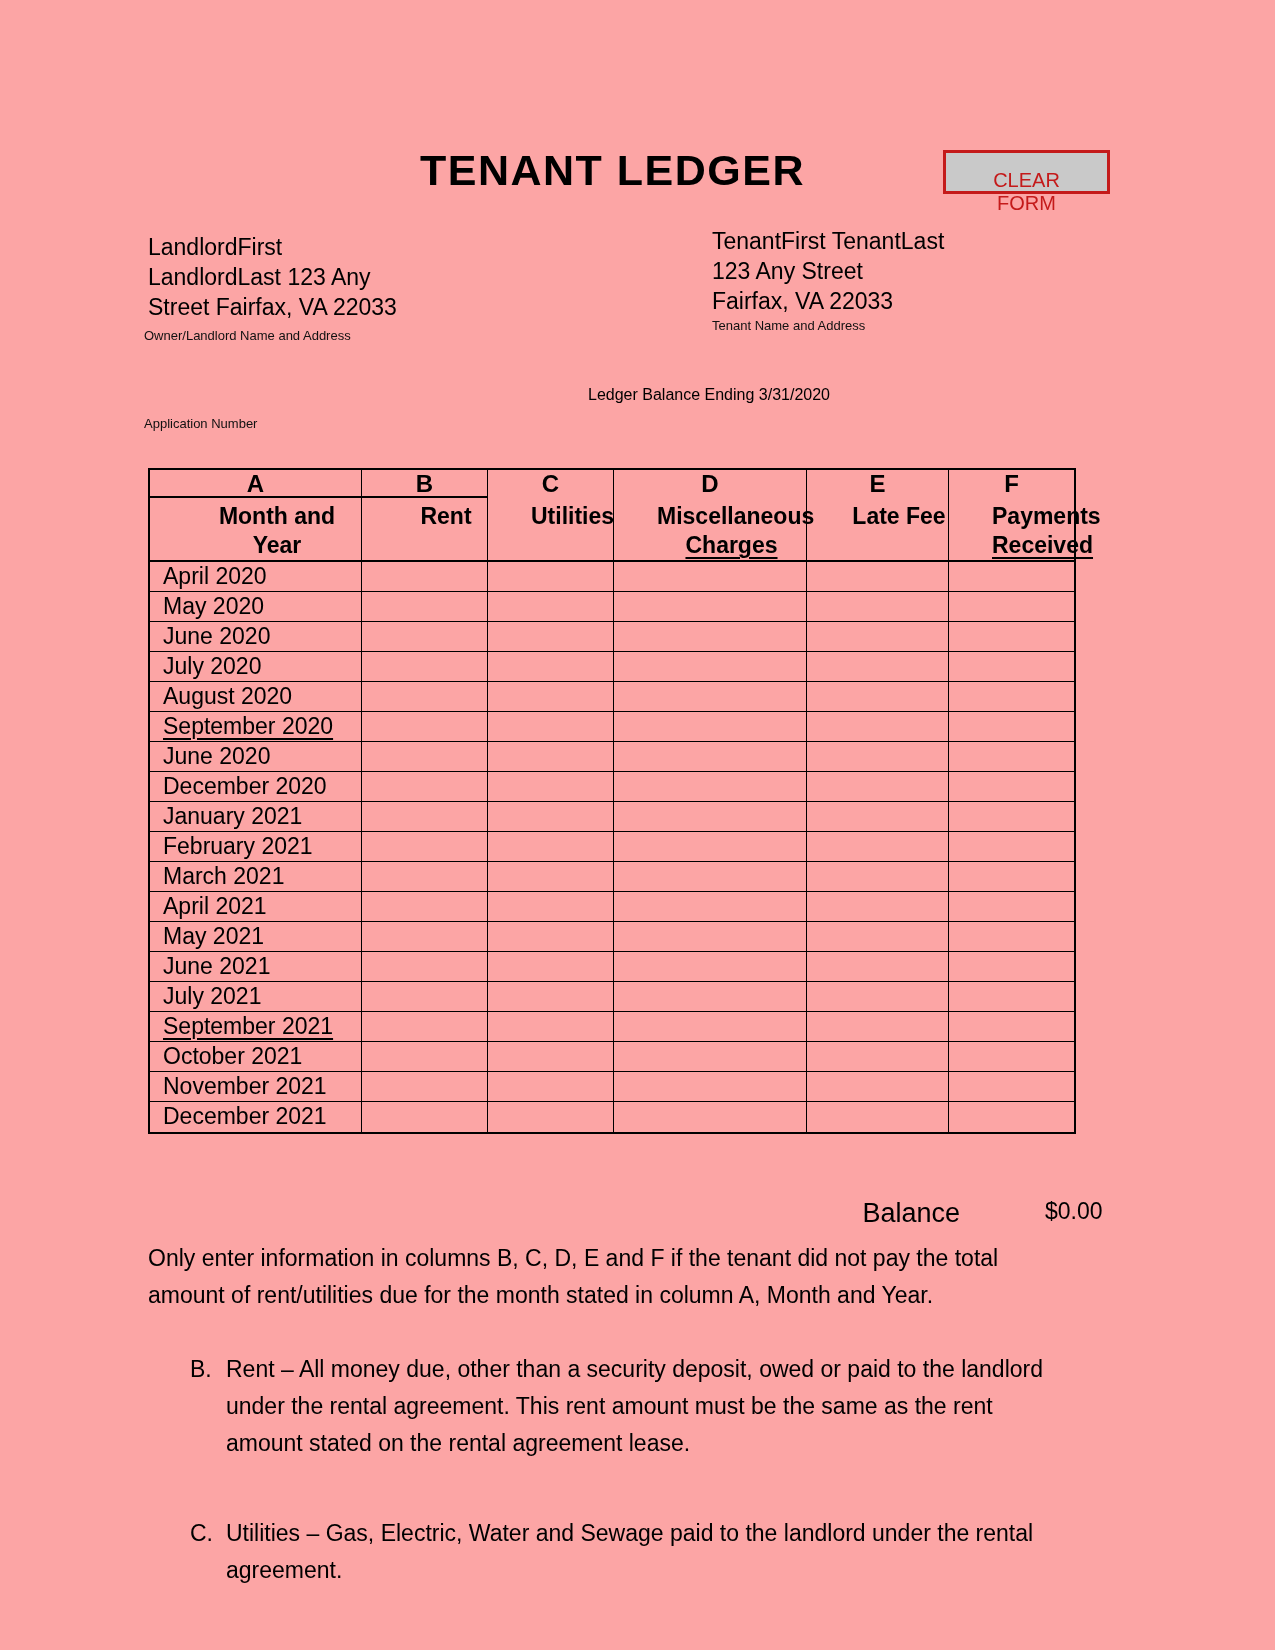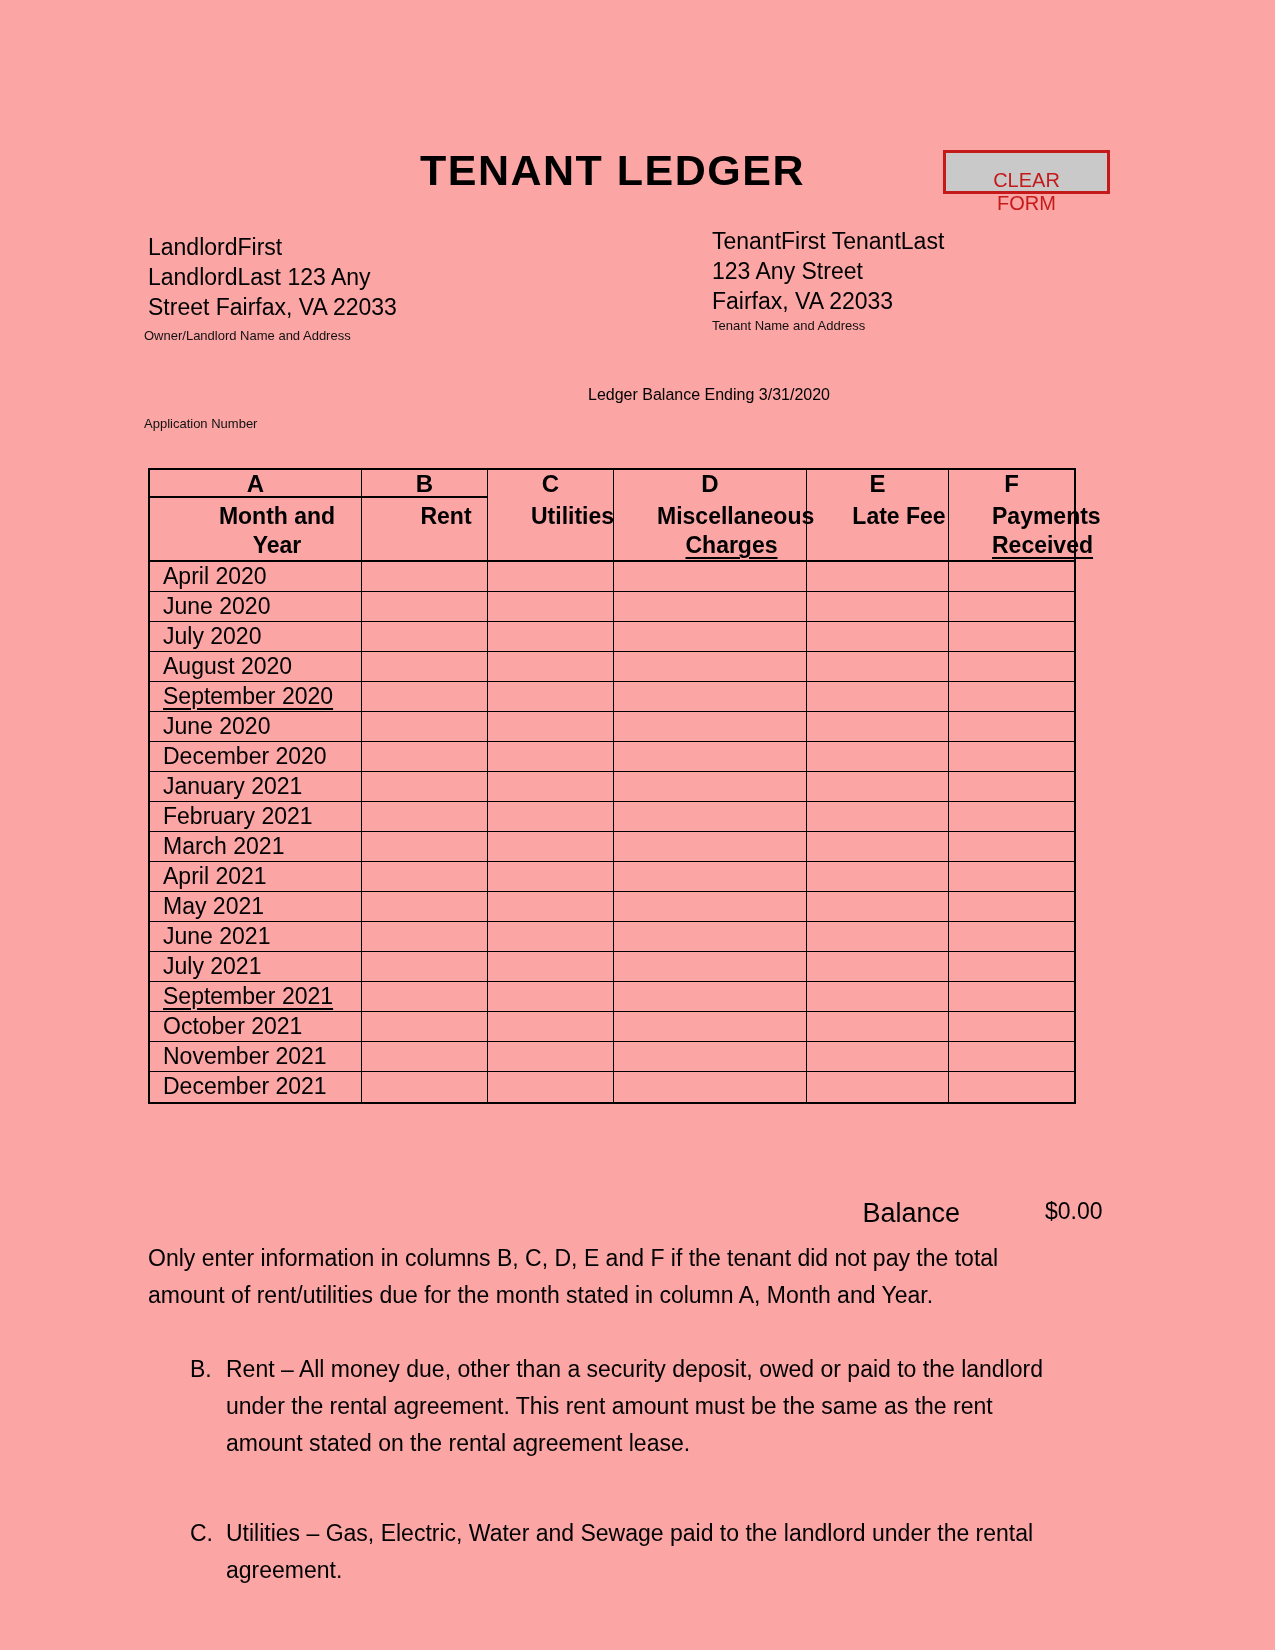--- a/index.html
+++ b/index.html
@@ -115,20 +115,28 @@
     <div class="tbody">
         <div class="tr">
     <div class="td month"><span class="month-text">April 2020</span></div>
     <div class="td"></div>
     <div class="td"></div>
     <div class="td"></div>
     <div class="td"></div>
     <div class="td"></div>
   </div>
         <div class="tr">
+    <div class="td month"><span class="month-text">May 2020</span></div>
+    <div class="td"></div>
+    <div class="td"></div>
+    <div class="td"></div>
+    <div class="td"></div>
+    <div class="td"></div>
+  </div>
+        <div class="tr">
     <div class="td month"><span class="month-text">June 2020</span></div>
     <div class="td"></div>
     <div class="td"></div>
     <div class="td"></div>
     <div class="td"></div>
     <div class="td"></div>
   </div>
         <div class="tr">
     <div class="td month"><span class="month-text">July 2020</span></div>
     <div class="td"></div>

